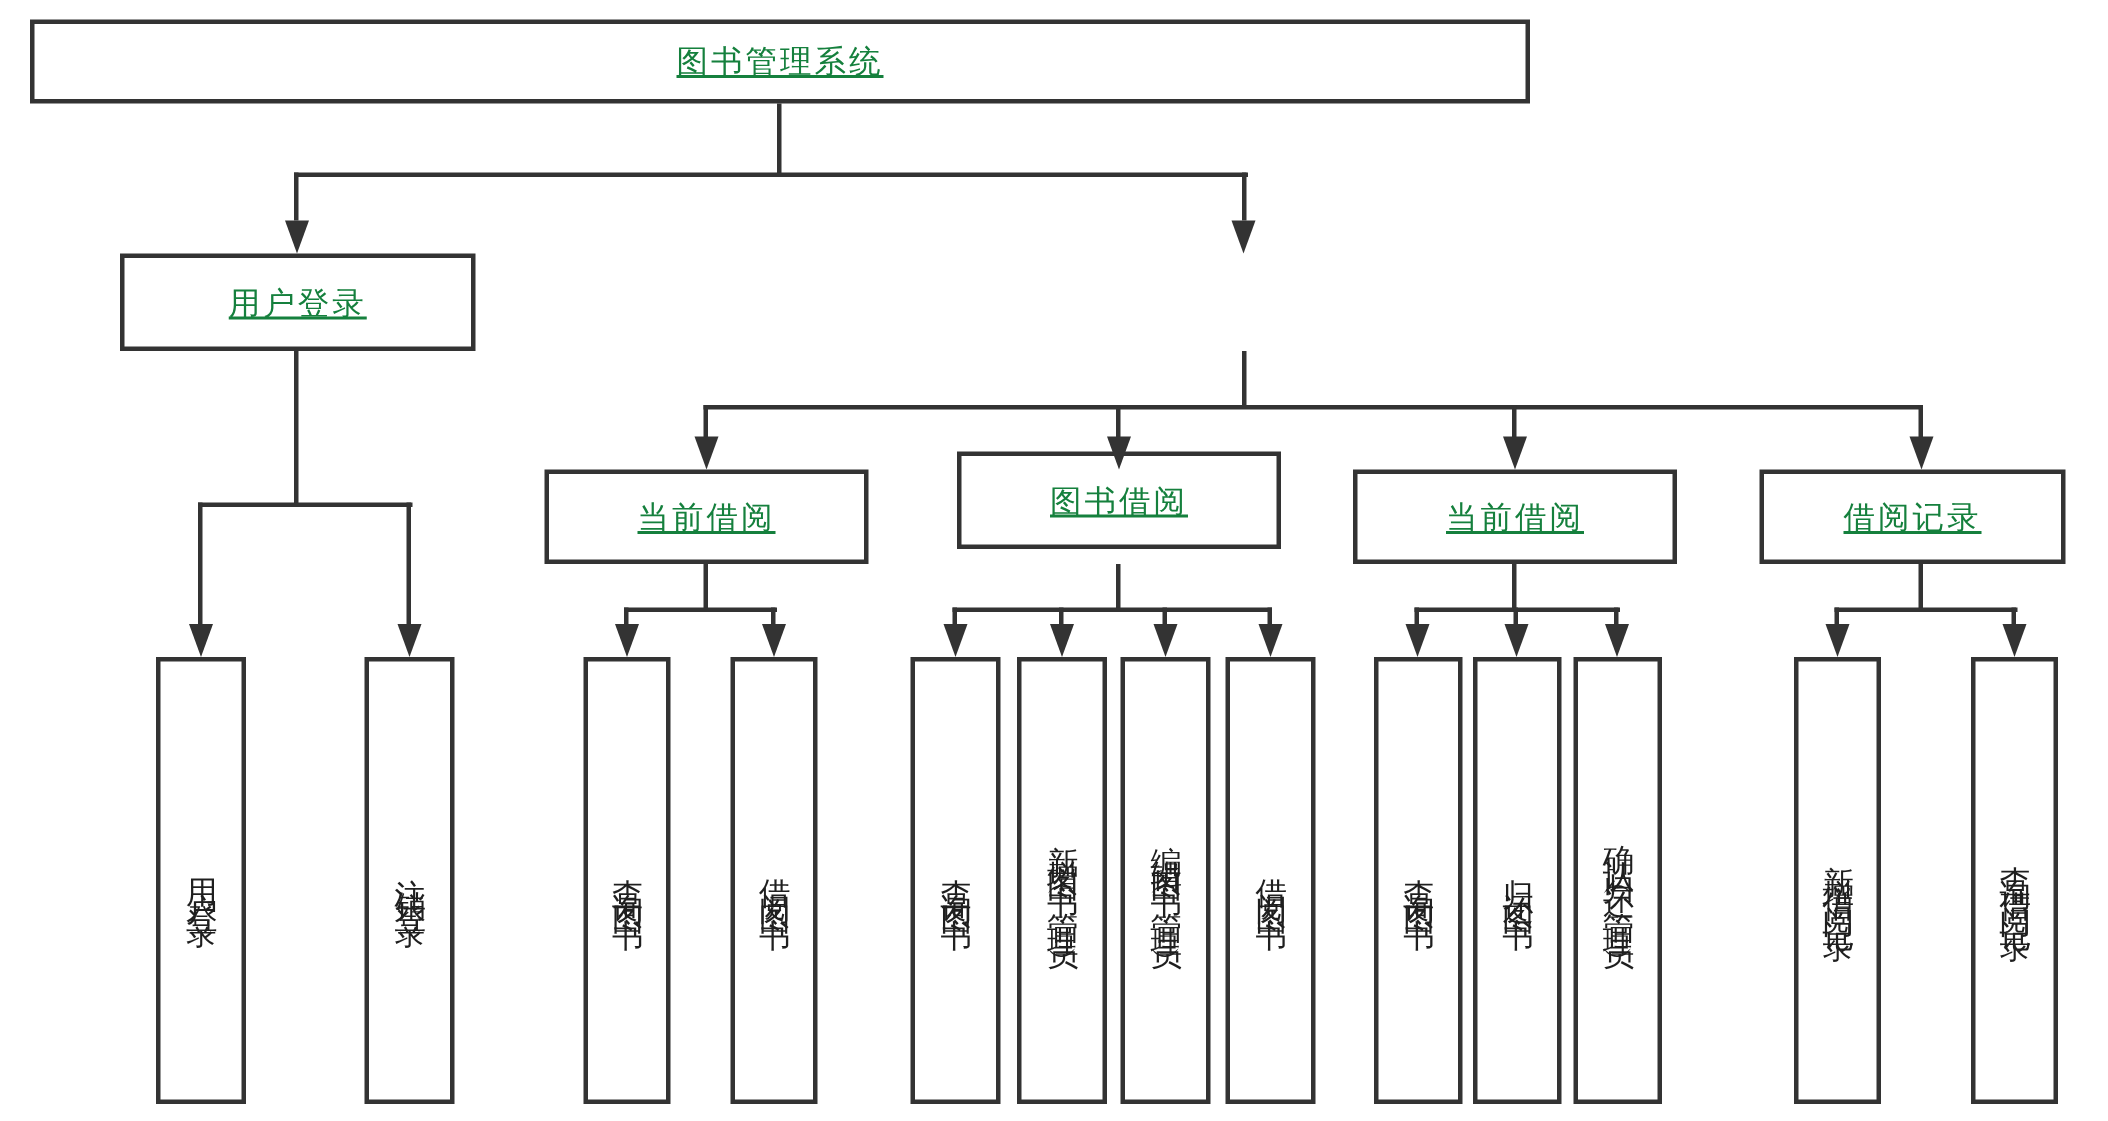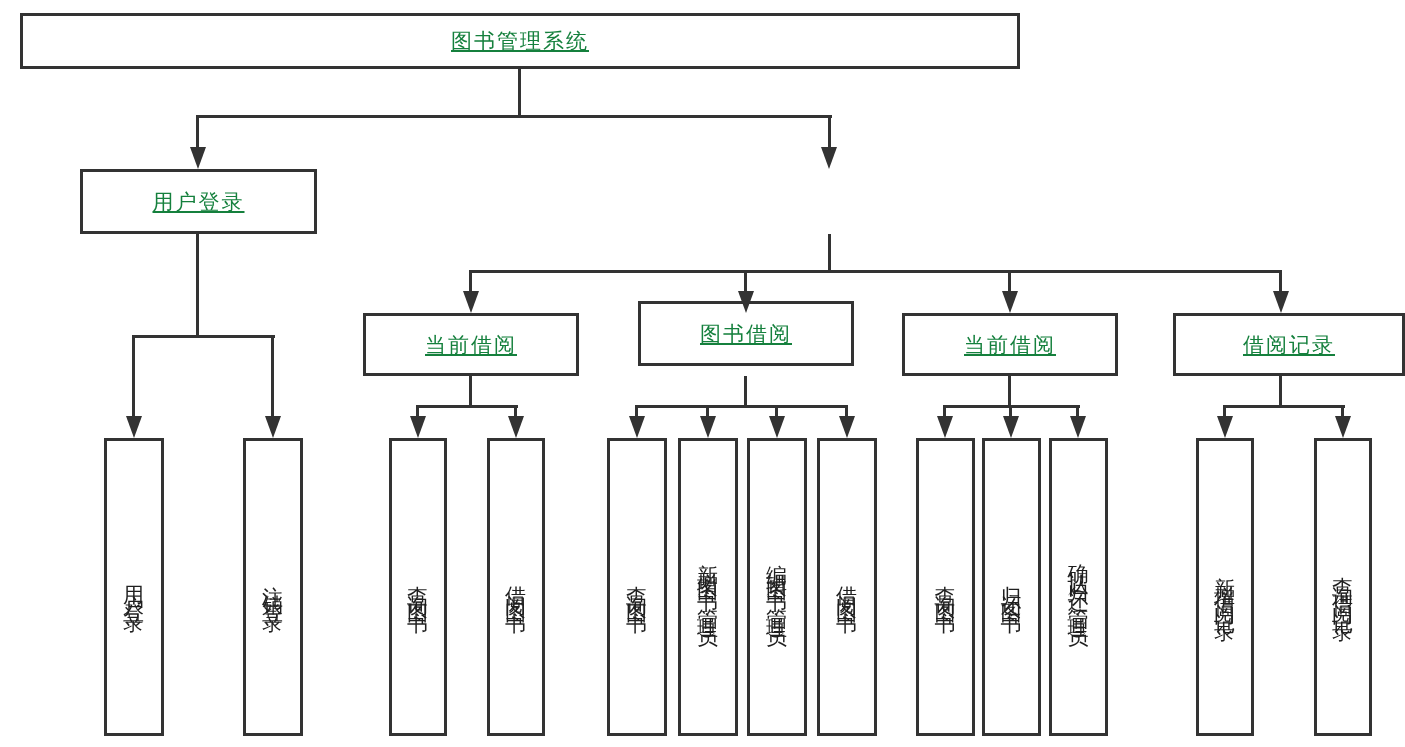--- a/index.html
+++ b/index.html
@@ -70,21 +70,21 @@
 
   <div class="box" style="left:363px;top:313px;width:216px;height:63px">
     <span class="h-label">当前借阅</span>
   </div>
   <div class="box" style="left:638px;top:301px;width:216px;height:65px">
     <span class="h-label">图书借阅</span>
   </div>
   <div class="box" style="left:902px;top:313px;width:216px;height:63px">
     <span class="h-label">当前借阅</span>
   </div>
-  <div class="box" style="left:1173px;top:313px;width:232px;height:63px">
+  <div class="box" style="left:1173px;top:313px;width:204px;height:63px">
     <span class="h-label">借阅记录</span>
   </div>
 
   <div class="box" style="left:104px;top:438px;width:60px;height:298px">
     <span class="v-label">用户登录</span>
   </div>
   <div class="box" style="left:243px;top:438px;width:60px;height:298px">
     <span class="v-label">注销登录</span>
   </div>
 

